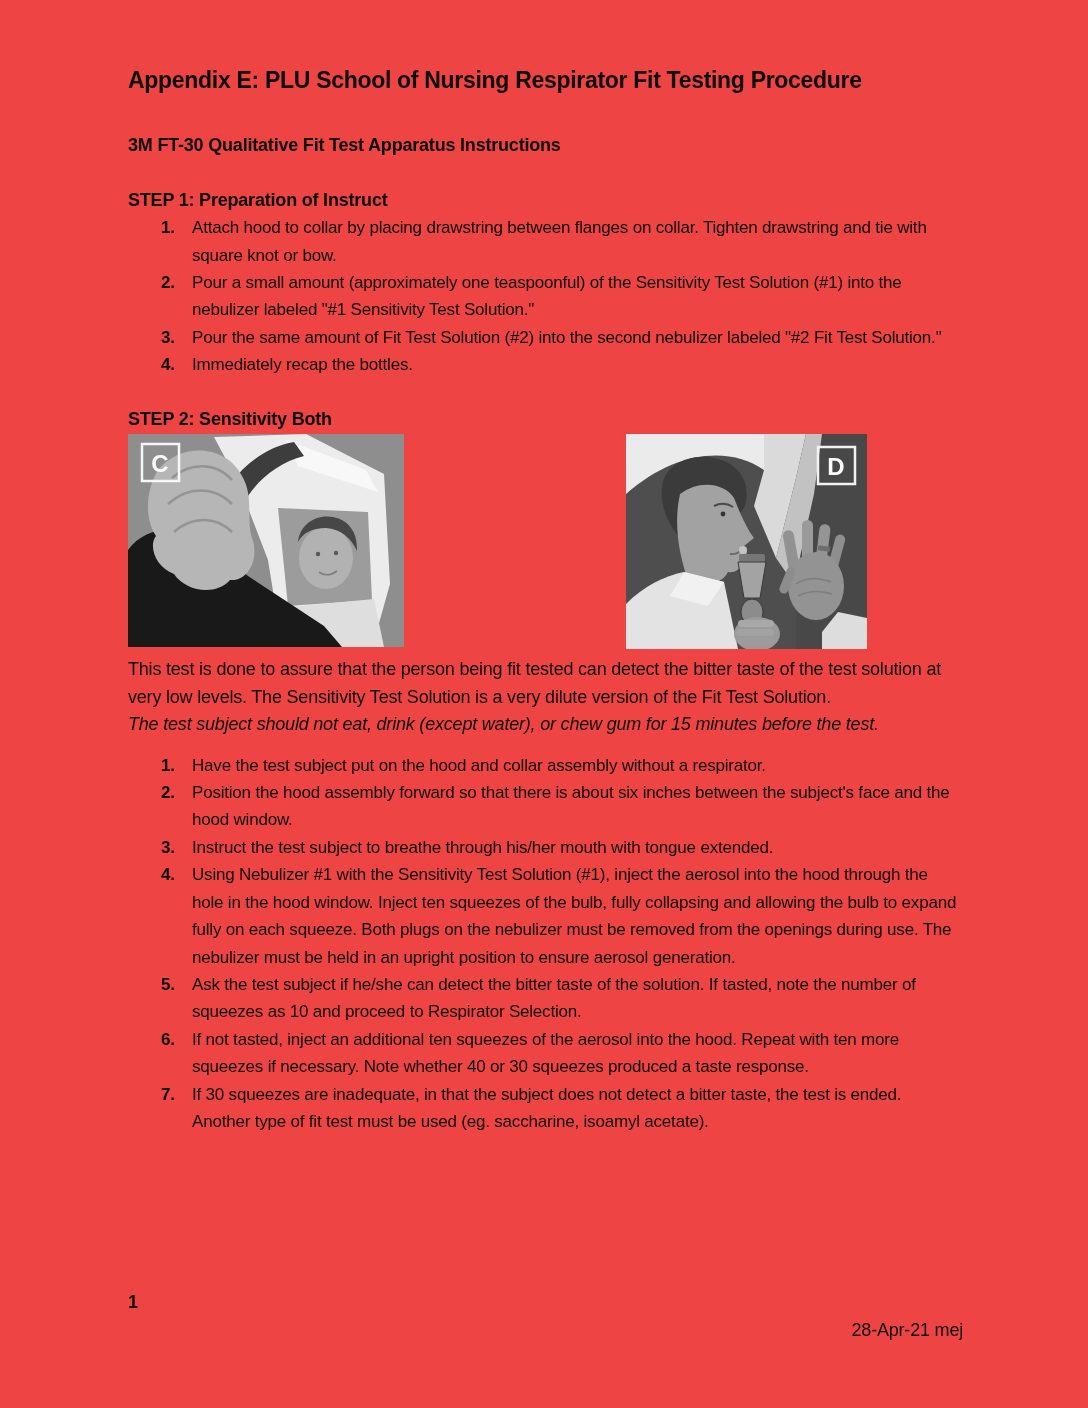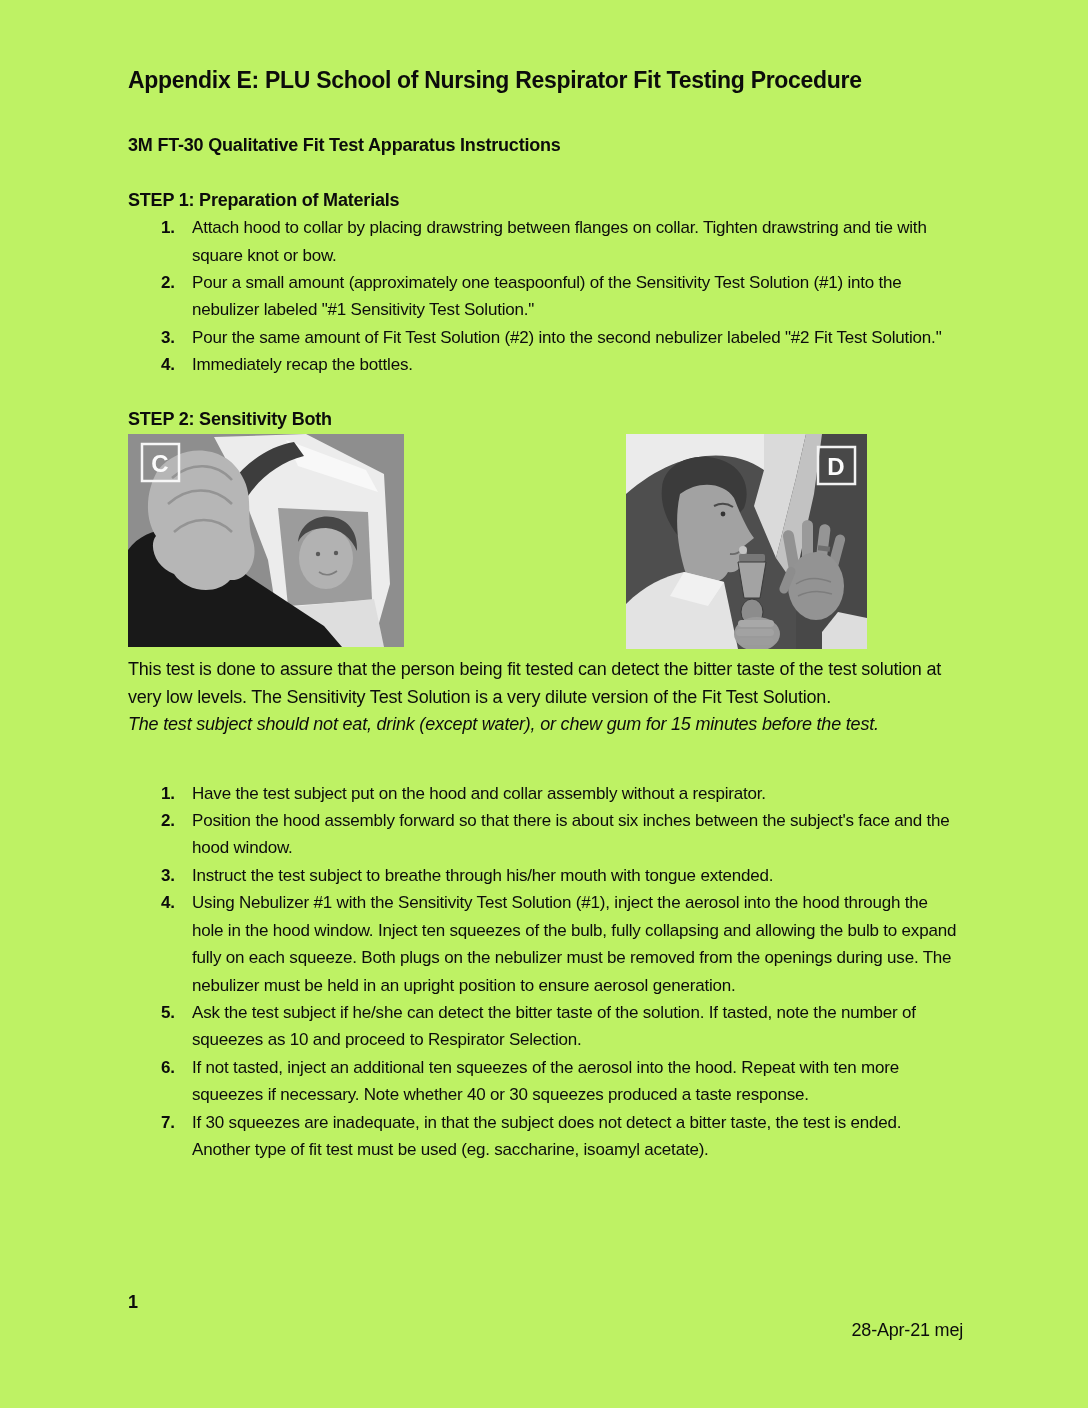--- a/index.html
+++ b/index.html
@@ -1,19 +1,19 @@
 <!DOCTYPE html>
 <html><head>
 <meta charset="utf-8">
 <style>
   html,body { margin:0; padding:0; background:#ffffff; }
   .doc {
     position:relative;
     width:1088px; height:1408px;
-    background:#bef264;
+    background:#ef4444;
     font-family:"Liberation Sans", sans-serif;
     color:#0c0c0c;
     overflow:hidden;
   }
   .content {
     position:absolute;
     left:128px; top:64px;
     width:835px;
   }
   .title {
@@ -64,21 +64,21 @@
 </head>
 <body>
 
 <div class="doc">
   <div class="content">
 
     <h1 class="title">Appendix E: PLU School of Nursing Respirator Fit Testing Procedure</h1>
 
     <p class="bold">3M FT-30 Qualitative Fit Test Apparatus Instructions</p>
 
-    <p class="heading">STEP 1: Preparation of Materials</p>
+    <p class="heading">STEP 1: Preparation of Instruct</p>
     <ol>
       <li>Attach hood to collar by placing drawstring between flanges on collar. Tighten drawstring and tie with square knot or bow.</li>
       <li>Pour a small amount (approximately one teaspoonful) of the Sensitivity Test Solution (#1) into the nebulizer labeled "#1 Sensitivity Test Solution."</li>
       <li>Pour the same amount of Fit Test Solution (#2) into the second nebulizer labeled "#2 Fit Test Solution."</li>
       <li>Immediately recap the bottles.</li>
     </ol>
 
     <p class="heading">STEP 2: Sensitivity Both</p>
 
     <div class="figures">
@@ -154,21 +154,21 @@
             <rect x="192" y="13" width="37" height="37" fill="none" stroke="#f2f2f2" stroke-width="2.5"></rect>
             <text class="fig-label-text" x="210" y="41">D</text>
           </g>
         </svg>
       </div>
     </div>
 
     <p class="desc">This test is done to assure that the person being fit tested can detect the bitter taste of the test solution at very low levels. The Sensitivity Test Solution is a very dilute version of the Fit Test Solution.</p>
     <p class="italic">The test subject should not eat, drink (except water), or chew gum for 15 minutes before the test.</p>
 
-    <ol class="step2-list" style="margin-top:41px">
+    <ol class="step2-list" style="margin-top:13px">
       <li>Have the test subject put on the hood and collar assembly without a respirator.</li>
       <li>Position the hood assembly forward so that there is about six inches between the subject's face and the hood window.</li>
       <li>Instruct the test subject to breathe through his/her mouth with tongue extended.</li>
       <li>Using Nebulizer #1 with the Sensitivity Test Solution (#1), inject the aerosol into the hood through the hole in the hood window. Inject ten squeezes of the bulb, fully collapsing and allowing the bulb to expand fully on each squeeze. Both plugs on the nebulizer must be removed from the openings during use. The nebulizer must be held in an upright position to ensure aerosol generation.</li>
       <li>Ask the test subject if he/she can detect the bitter taste of the solution. If tasted, note the number of squeezes as 10 and proceed to Respirator Selection.</li>
       <li>If not tasted, inject an additional ten squeezes of the aerosol into the hood. Repeat with ten more squeezes if necessary. Note whether 40 or 30 squeezes produced a taste response.</li>
       <li>If 30 squeezes are inadequate, in that the subject does not detect a bitter taste, the test is ended. Another type of fit test must be used (eg. saccharine, isoamyl acetate).</li>
     </ol>
 
   </div>

